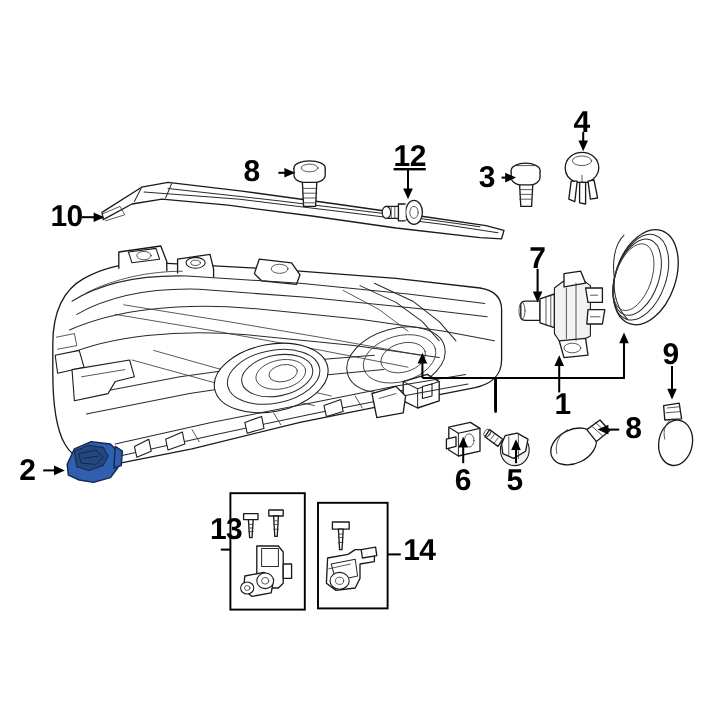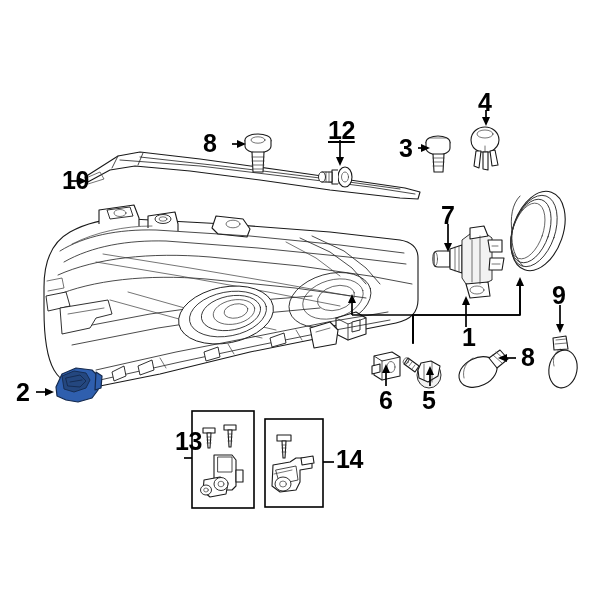--- a/index.html
+++ b/index.html
@@ -425,19 +425,19 @@
 
   <div class="callout" style="left:462px; top:325px;">1</div>
   <div class="callout" style="left:16px;  top:380px;">2</div>
   <div class="callout" style="left:399px; top:136px;">3</div>
   <div class="callout" style="left:478px; top:90px;">4</div>
   <div class="callout" style="left:422px; top:388px;">5</div>
   <div class="callout" style="left:379px; top:388px;">6</div>
   <div class="callout" style="left:441px; top:203px;">7</div>
   <div class="callout" style="left:521px; top:345px;">8</div>
   <div class="callout" style="left:552px; top:283px;">9</div>
-  <div class="callout" style="left:42px;  top:168px;margin-left:20px;">10</div>
+  <div class="callout" style="left:42px;  top:168px;">10</div>
   <div class="callout" style="left:203px; top:131px;">8</div>
   <div class="callout" style="left:328px; top:118px;text-decoration:underline;">12</div>
   <div class="callout" style="left:164px; top:429px;margin-left:11px;">13</div>
   <div class="callout" style="left:336px; top:447px;">14</div>
 
 </div>
 
 </body></html>

